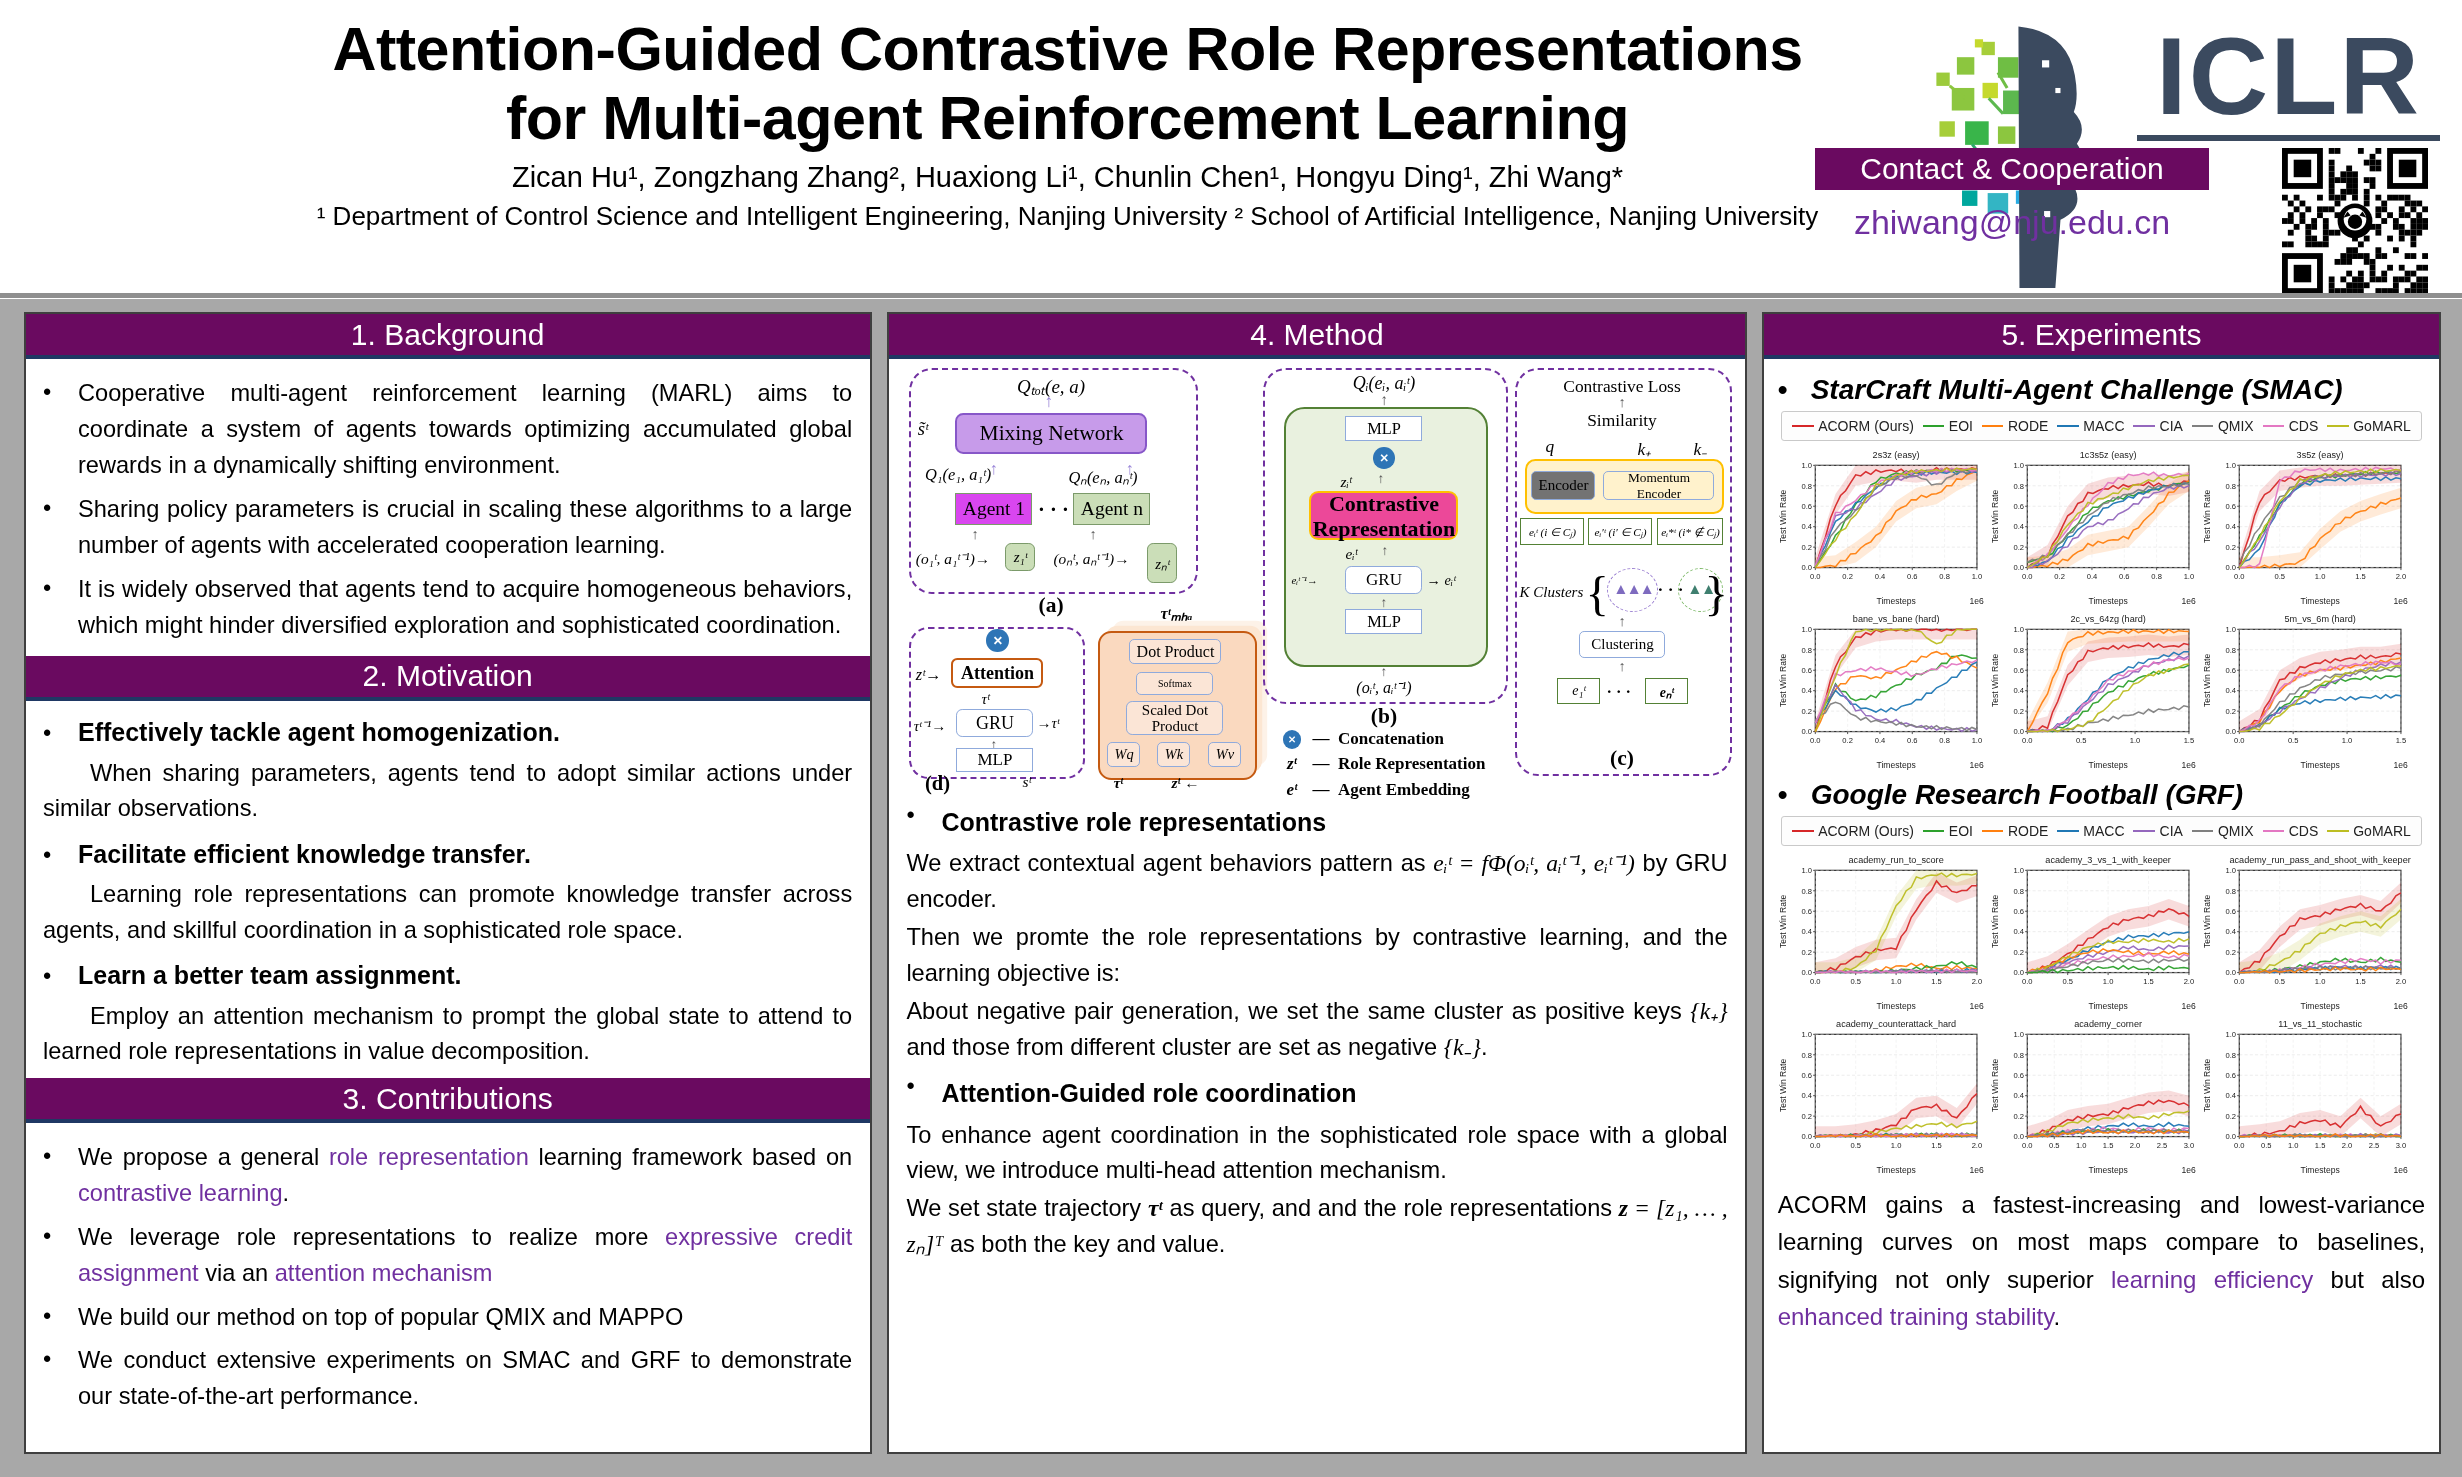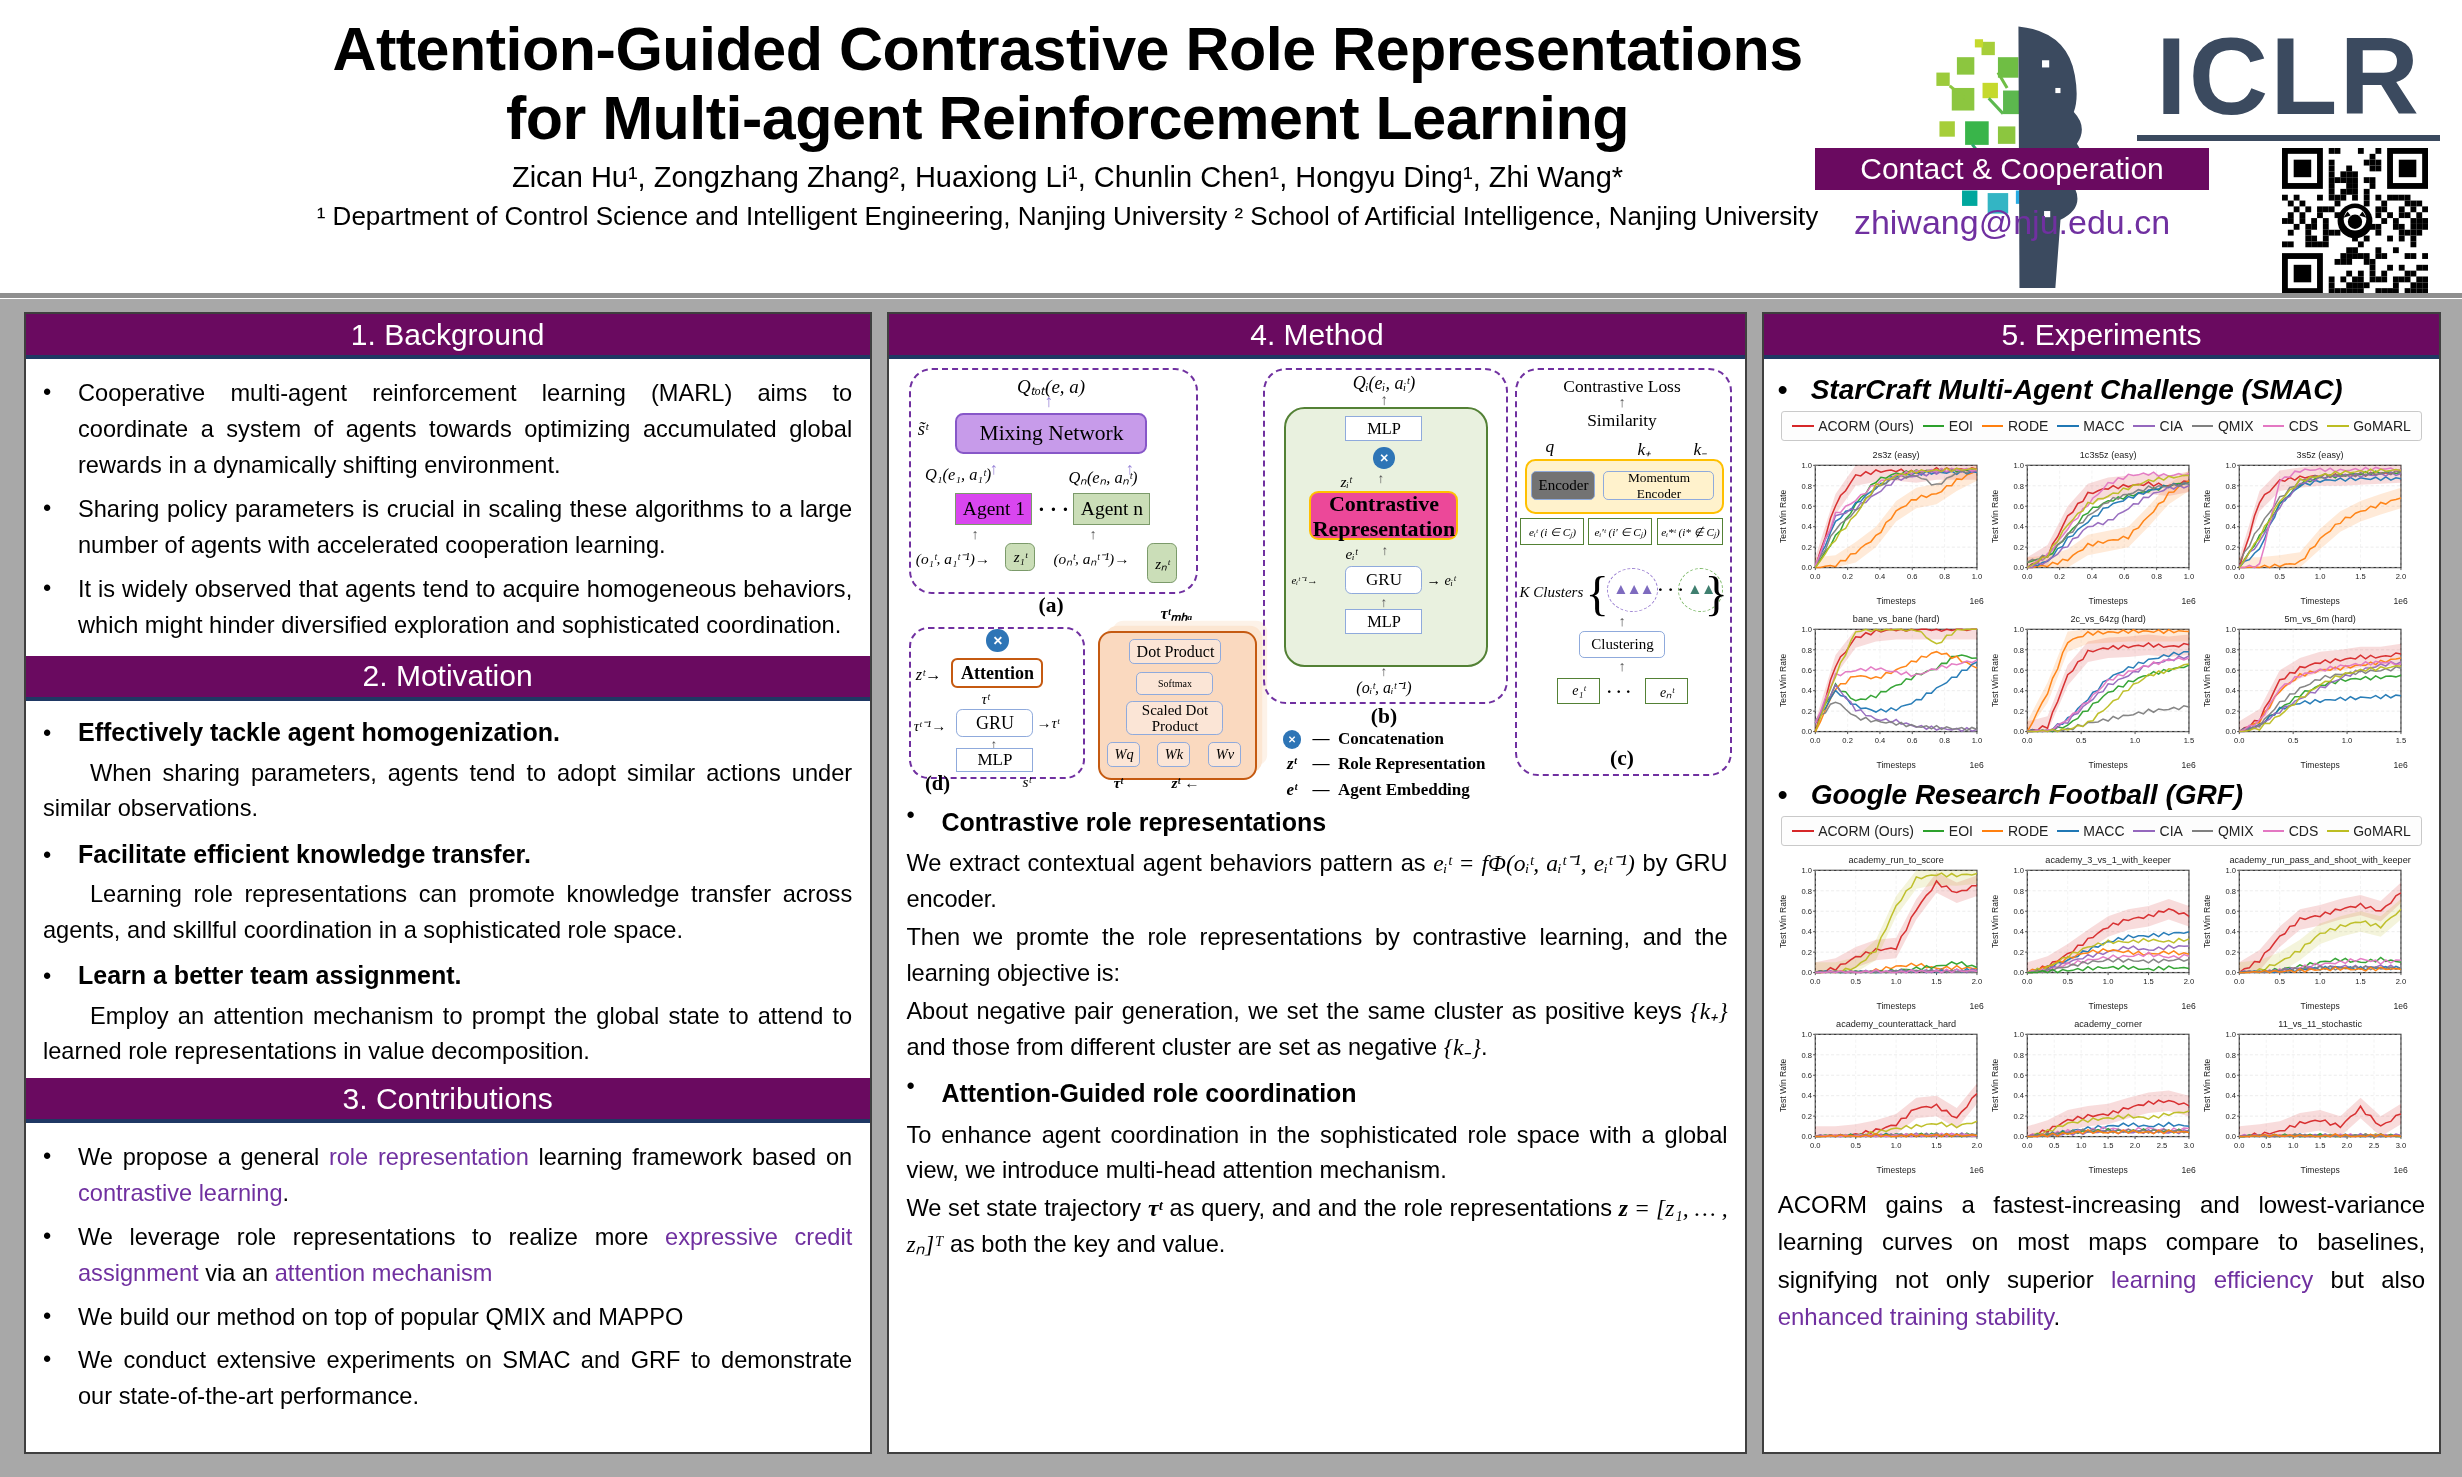--- a/index.html
+++ b/index.html
@@ -514,21 +514,21 @@
         <div class="lbl" style="left:681px;top:201px;font-size:49px;font-weight:100;">{</div>
         <div style="position:absolute;left:703px;top:204px;width:49px;height:42px;border:1.5px dashed #9a7fd1;border-radius:50%;text-align:center;font-size:15.4px;letter-spacing:-2.1px;line-height:39px;color:#7e6bbf;">▲▲▲</div>
         <div class="lbl" style="left:753px;top:215px;font-size:17.4px;font-weight:bold;">· · ·</div>
         <div style="position:absolute;left:774px;top:204px;width:43px;height:42px;border:1.5px dashed #7fba6a;border-radius:50%;text-align:center;font-size:15.4px;letter-spacing:-1.5px;line-height:39px;color:#3f7f6f;">▲▲</div>
         <div class="lbl" style="left:800px;top:201px;font-size:49px;font-weight:100;">}</div>
         <span class="ar" style="left:714px;top:249px;font-size:14.4px;">↑</span>
         <div class="db" style="left:675px;top:267px;width:86px;height:27px;border:1.5px solid #8FAADC;border-radius:5.1px;font-size:15px;">Clustering</div>
         <span class="ar" style="left:714px;top:294px;font-size:14.4px;">↑</span>
         <div class="db" style="left:653px;top:314px;width:43px;height:26px;border:1.5px solid #538135;font-size:14px;font-style:italic;">e₁ᵗ</div>
         <div class="lbl" style="left:702px;top:318px;font-size:16.4px;font-weight:bold;">· · ·</div>
-        <div class="db" style="left:741px;top:314px;width:43px;height:26px;border:1.5px solid #538135;font-size:14px;font-style:italic;">eₙᵗ</div>
+        <div class="db" style="left:741px;top:314px;width:43px;height:26px;border:1.5px solid #538135;font-size:14px;font-style:italic;font-weight:bold;">eₙᵗ</div>
         <div class="lbl serif-b" style="left:611px;top:382px;width:213px;font-size:21.5px;">(c)</div>
       </div>
 
       <div class="content" style="padding-top:2.1px;">
         <div class="bullet" style="margin:0;">
             <span class="dot">•</span>
             <div class="btxt mh">Contrastive role representations</div>
           </div>
         <div class="mp"><span>We extract contextual agent behaviors pattern as </span><span class="rt-math">eᵢᵗ = fΦ(oᵢᵗ, aᵢᵗ⁻¹, eᵢᵗ⁻¹)</span><span> by GRU encoder.</span></div>
         <div class="mp"><span>Then we promte the role representations by contrastive learning, and the learning objective is:</span></div>

